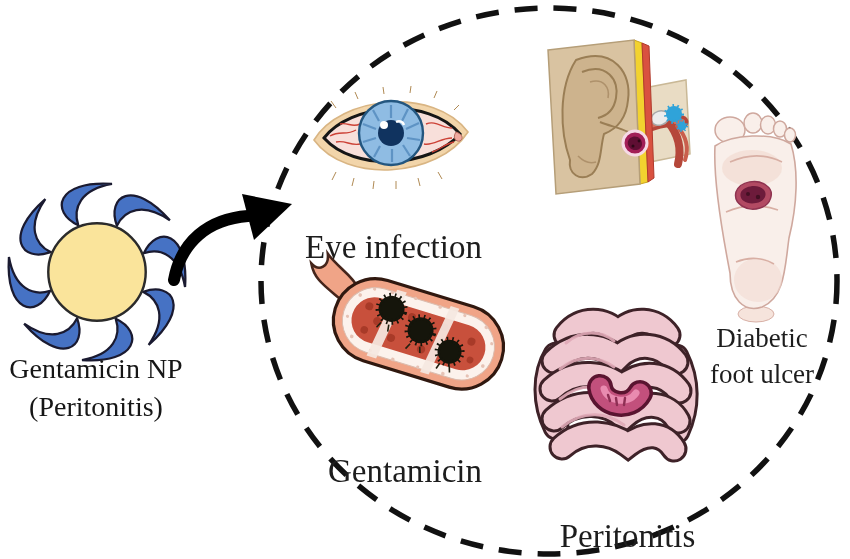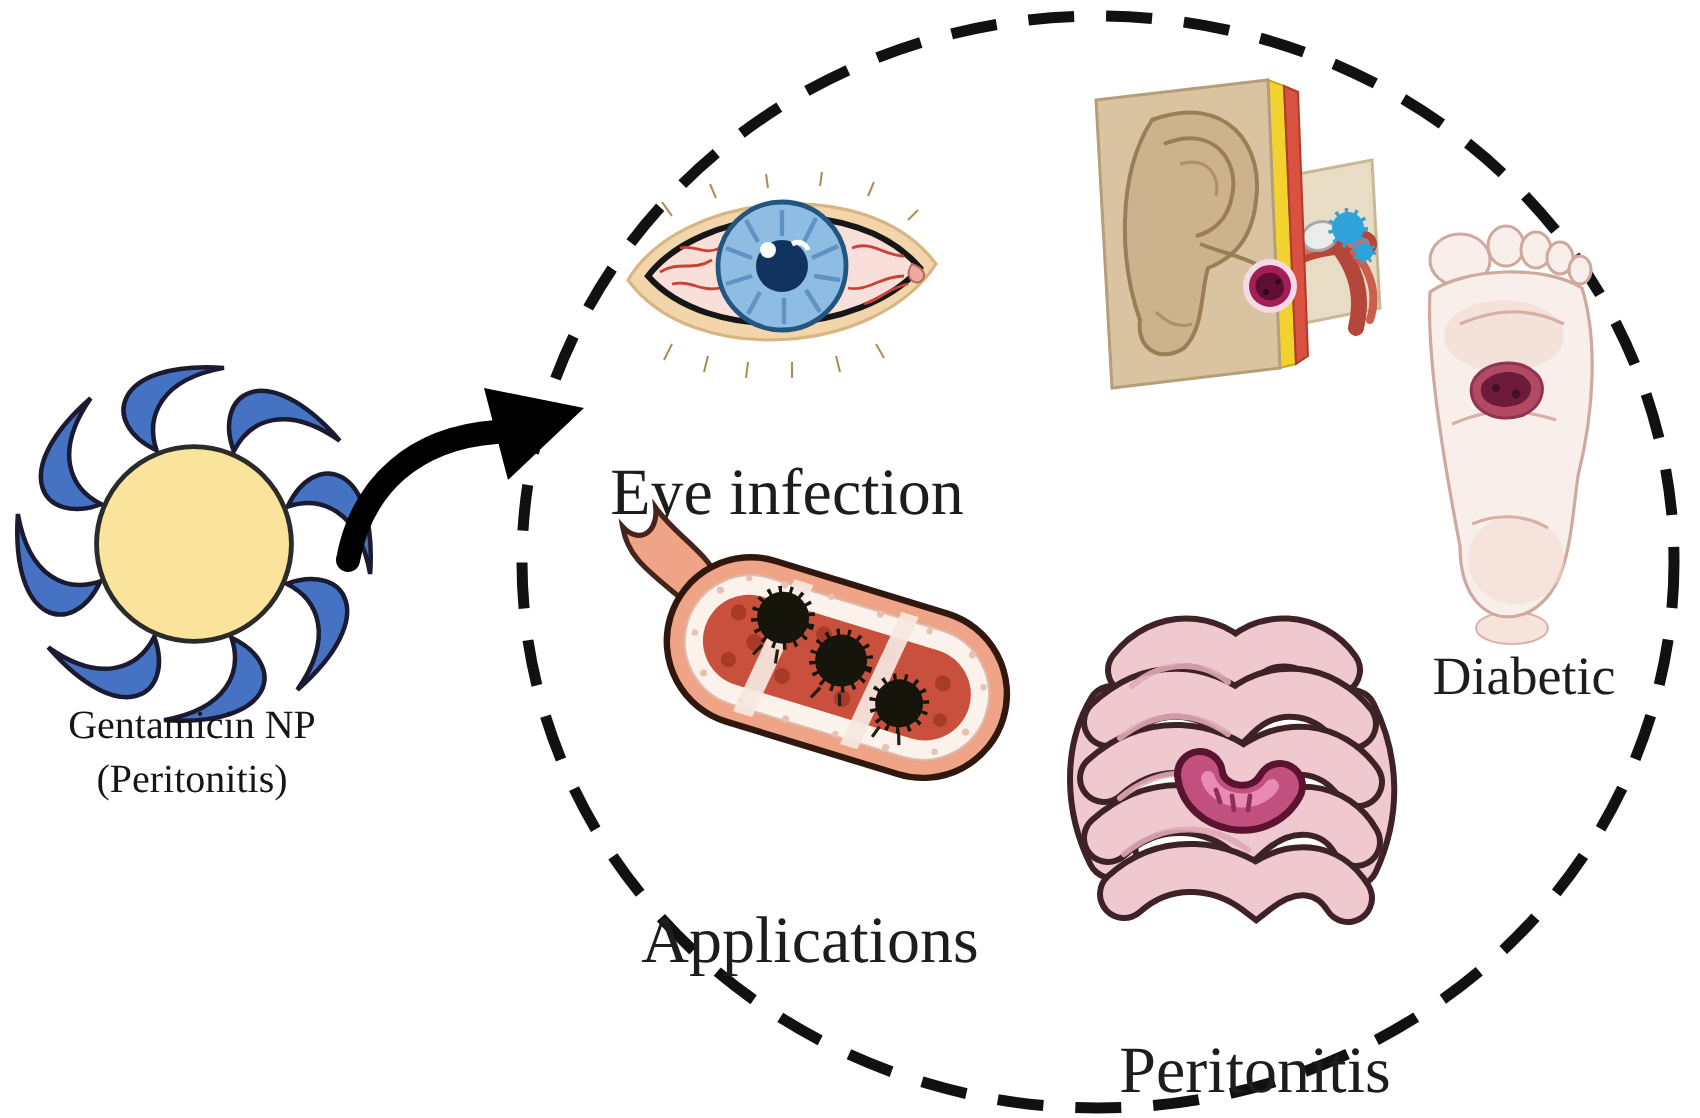--- a/index.html
+++ b/index.html
@@ -11,21 +11,21 @@
   .label{
     position:absolute;text-align:center;color:#1d1d1d;
     font-size:33px;line-height:1.3;white-space:nowrap;margin-top:40px;
   }
   .label2{
     position:absolute;text-align:center;color:#1d1d1d;
     font-size:27px;line-height:1.35;
   }
   .src-label{
     position:absolute;text-align:center;color:#161616;
-    font-size:20px;line-height:1.35;
+    font-size:28px;line-height:1.35;
   }
   svg{display:block;overflow:visible;}
 </style>
 </head>
 <body>
 
 <div id="canvas">
 
   <svg class="abs" style="left:0;top:0;" width="850" height="559" viewBox="0 0 850 559">
     <ellipse cx="549" cy="281" rx="288" ry="273" fill="none" stroke="#111111" stroke-width="5.5" stroke-dasharray="23 16"></ellipse>
@@ -150,20 +150,21 @@
     <path d="M 30,52 C 48,44 66,44 82,52" fill="none" stroke="#D8AFA4" stroke-width="1.6"></path>
     <path d="M 26,102 C 44,94 60,94 78,100" fill="none" stroke="#D8AFA4" stroke-width="1.6"></path>
     <path d="M 36,152 C 50,146 64,148 74,154" fill="none" stroke="#D8AFA4" stroke-width="1.6"></path>
     <path d="M 36,82 C 40,71 58,68 67,76 C 75,82 71,95 60,98 C 47,102 33,94 36,82 Z" fill="#B24A63" stroke="#8F3350" stroke-width="1.5"></path>
     <path d="M 41,82 C 46,75 59,74 64,80 C 68,85 64,92 56,93 C 47,95 38,90 41,82 Z" fill="#6D1B3B"></path>
     <circle cx="48" cy="84" r="2" fill="#431023"></circle>
       <circle cx="58" cy="87" r="2.2" fill="#431023"></circle>
   </svg>
   <div class="label2" style="left:696px;top:304px;width:132px;margin-top:16px;">
     <div>Diabetic</div>
+    <div>foot ulcer</div>
   </div>
 
   <svg class="abs" style="left:286px;top:250px;" width="240" height="160" viewBox="0 0 240 160">
     <g transform="rotate(17 120 80)">
       <path d="M 58,74 C 32,62 18,60 10,44 C 20,50 28,42 23,30 C 36,40 54,44 62,54 C 66,60 64,68 58,74 Z" fill="#F0A487" stroke="#45251B" stroke-width="2.6"></path>
       <rect x="46" y="38" width="174" height="84" rx="42" fill="#F0A487" stroke="#30180F" stroke-width="3.2"></rect>
       <rect x="55" y="47" width="156" height="66" rx="33" fill="#FCF2EC" stroke="#DBBCAE" stroke-width="1"></rect>
       <g fill="#E6C2B4">
         <circle cx="66" cy="60" r="1.8"></circle>
           <circle cx="78" cy="50" r="1.6"></circle>
@@ -199,21 +200,21 @@
       <rect x="106" y="44" width="10" height="72" fill="#F5E8E1" opacity="0.92" transform="skewX(-8)"></rect>
       <rect x="162" y="44" width="9" height="72" fill="#F5E8E1" opacity="0.92" transform="skewX(-8)"></rect>
       <g>
         <circle cx="100" cy="64" r="13" fill="#15150B" stroke="#15150B" stroke-width="6" stroke-dasharray="1.5 3.5"></circle>
         <circle cx="134" cy="76" r="13" fill="#15150B" stroke="#15150B" stroke-width="6" stroke-dasharray="1.5 3.5"></circle>
         <circle cx="168" cy="88" r="12" fill="#15150B" stroke="#15150B" stroke-width="6" stroke-dasharray="1.5 3.5"></circle>
         <path d="M 94,80 l -3,6 M 102,80 l 1,7 M 128,92 l -3,6 M 138,92 l 2,6 M 162,102 l -2,6 M 172,102 l 2,6" stroke="#20200f" stroke-width="1.6" fill="none"></path>
       </g>
     </g>
   </svg>
-  <div class="label" style="left:310px;top:410px;width:190px;">Applications</div>
+  <div class="label" style="left:310px;top:410px;width:190px;">Gentamicin</div>
 
   <svg class="abs" style="left:536px;top:303px;" width="160" height="168" viewBox="0 0 160 168">
     <g stroke-linecap="round" fill="none">
       <path d="M 20,52 C 8,72 8,100 20,124" stroke="#3E2228" stroke-width="27"></path>
       <path d="M 20,52 C 8,72 8,100 20,124" stroke="#EFC8D0" stroke-width="21"></path>
       <path d="M 140,54 C 152,78 152,104 141,128" stroke="#3E2228" stroke-width="27"></path>
       <path d="M 140,54 C 152,78 152,104 141,128" stroke="#EFC8D0" stroke-width="21"></path>
       <path d="M 30,32 C 45,13 70,15 82,30 C 95,13 120,15 132,32" stroke="#3E2228" stroke-width="27"></path>
       <path d="M 30,32 C 45,13 70,15 82,30 C 95,13 120,15 132,32" stroke="#EFC8D0" stroke-width="21"></path>
       <path d="M 18,58 C 40,37 66,41 82,55 C 100,37 126,41 140,59" stroke="#3E2228" stroke-width="27"></path>

